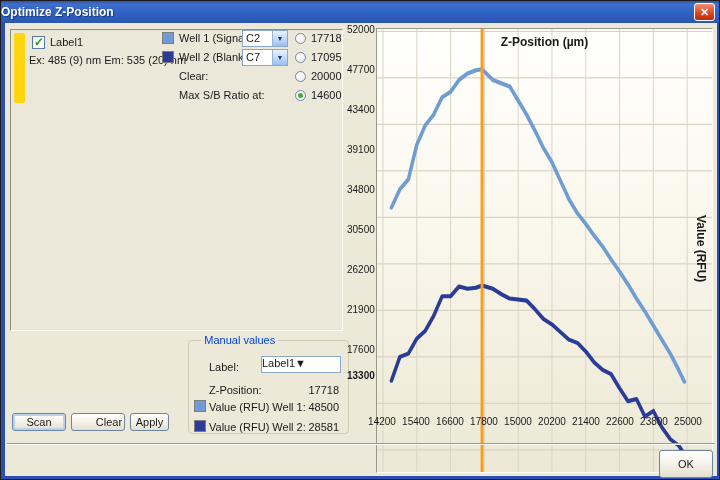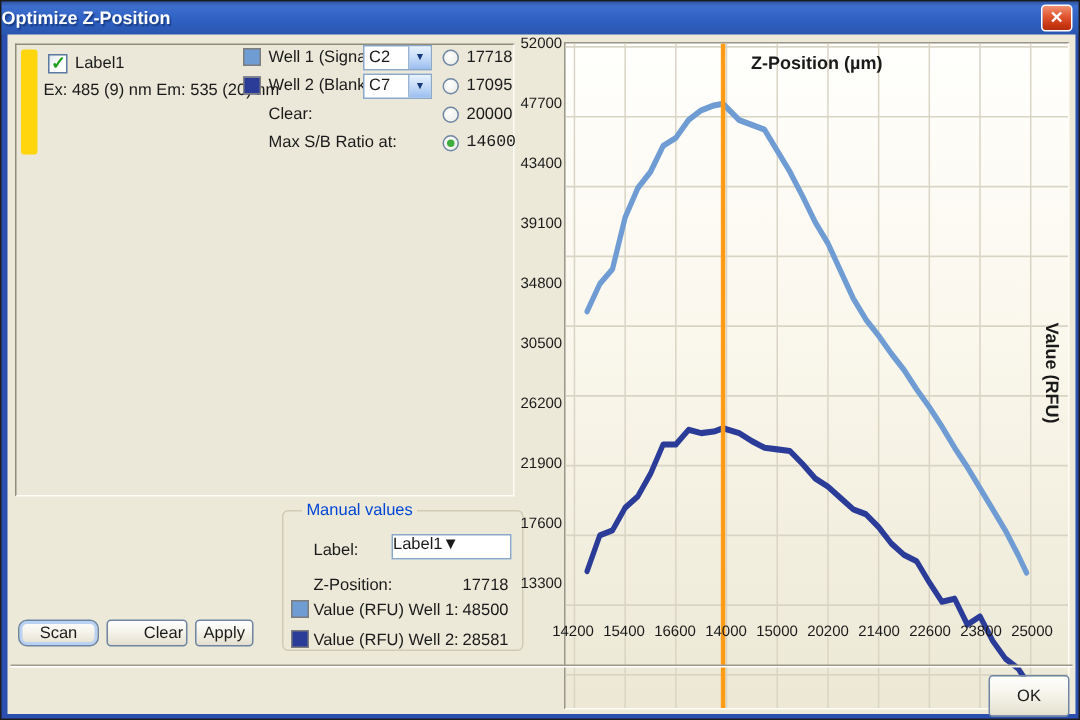--- a/index.html
+++ b/index.html
@@ -28,21 +28,21 @@
   .radio-val{position:absolute;left:306px;}
   
   .manual{position:absolute;left:181px;top:311px;width:161px;height:100px;border:1px solid #cfcbb5;border-radius:4px;}
   .manual legend{color:#0046d5;font-size:11px;padding:0 3px;margin-left:4px;}
   .manual .m-caption{position:absolute;left:20px;}
   .manual .m-value{position:absolute;right:9px;text-align:right;}
   .manual .m-combo{position:absolute;left:72px;top:10px;width:80px;height:17px;background:#fff;border:1px solid #8aa8c8;display:flex;align-items:stretch;}
   .manual .sw{left:5px;}
   
   .xpbtn{position:absolute;height:18px;border:1px solid #6d84a2;border-radius:3px;background:linear-gradient(180deg,#ffffff,#f4f2e8 50%,#e3e0d0);font-size:11px;font-family:"Liberation Sans",sans-serif;padding:0;cursor:pointer;color:#1a1a1a;}
-  .xpbtn.focused{box-shadow:inset 0 0 0 2px #bad2f1;border-radius:6px;}
+  .xpbtn.focused{box-shadow:inset 0 0 0 2px #bad2f1;}
   
   .chart-panel{position:absolute;left:342px;top:0px;width:368px;height:416px;}
   .plot{position:absolute;left:29px;top:5px;width:337px;height:445px;background:linear-gradient(180deg,#fffffd 0%,#faf7ec 45%,#ece8d5 100%);border:1px solid;border-color:#9a978a #fdfcf5 #fdfcf5 #9a978a;}
   .plot svg{position:absolute;left:0;top:0;width:100%;height:100%;}
   .chart-title{position:absolute;left:0;right:0;top:6px;text-align:center;font-weight:bold;font-size:12px;}
   .ylab-right{position:absolute;right:4px;top:186px;writing-mode:vertical-rl;font-weight:bold;font-size:12px;}
   .ytick{position:absolute;left:0;width:27px;height:11px;text-align:right;font-size:10px;}
   .xtick{position:absolute;top:393px;width:34px;height:12px;text-align:center;font-size:10px;}
   
   .divider{position:absolute;left:2px;right:2px;top:420px;height:2px;border-top:1px solid #9e9a8a;border-bottom:1px solid #ffffff;}
@@ -89,21 +89,21 @@
     </span>
     <span class="radio" style="top:29px;"></span>
     <span class="radio-val" style="top:28px;">17095</span>
 
     <span class="mid-label" style="top:47px;">Clear:</span>
     <span class="radio" style="top:48px;"></span>
     <span class="radio-val" style="top:47px;">20000</span>
 
     <span class="mid-label" style="top:66px;">Max S/B Ratio at:</span>
     <span class="radio sel" style="top:67px;"></span>
-    <span class="radio-val" style="top:66px;font-family:Liberation Mono, monospace;">14600</span>
+    <span class="radio-val" style="top:66px;">14600</span>
 
     <fieldset class="manual">
       <legend>Manual values</legend>
       <span class="m-caption" style="top:15px;">Label:</span>
       <span class="m-combo">
         <span class="val">Label1</span>
         <span class="arrowbtn">▼</span>
       </span>
       <span class="m-caption" style="top:38px;">Z-Position:</span>
       <span class="m-value" style="top:38px;">17718</span>
@@ -123,21 +123,21 @@
       <div id="ylabels">
           <div class="ytick" style="top: 1px; text-align: center;">52000</div>
           <div class="ytick" style="top: 41px;">47700</div>
           <div class="ytick" style="top: 81px;">43400</div>
           <div class="ytick" style="top: 121px;">39100</div>
           <div class="ytick" style="top: 161px;">34800</div>
           <div class="ytick" style="top: 201px;">30500</div>
           <div class="ytick" style="top: 241px;">26200</div>
           <div class="ytick" style="top: 281px;">21900</div>
           <div class="ytick" style="top: 321px;">17600</div>
-          <div class="ytick" style="top: 361px;">13300</div>
+          <div class="ytick" style="top: 347px; font-weight: bold;">13300</div>
         </div>
       <div class="plot" id="plot">
         <svg id="chart-svg" preserveAspectRatio="none" viewBox="0 0 337 381">
             <line x1="6" y1="0" x2="6" y2="381" stroke="#d9d5c5" stroke-width="1"></line>
             <line x1="40" y1="0" x2="40" y2="381" stroke="#d9d5c5" stroke-width="1"></line>
             <line x1="74" y1="0" x2="74" y2="381" stroke="#d9d5c5" stroke-width="1"></line>
             <line x1="108" y1="0" x2="108" y2="381" stroke="#d9d5c5" stroke-width="1"></line>
             <line x1="142" y1="0" x2="142" y2="381" stroke="#d9d5c5" stroke-width="1"></line>
             <line x1="176" y1="0" x2="176" y2="381" stroke="#d9d5c5" stroke-width="1"></line>
             <line x1="210" y1="0" x2="210" y2="381" stroke="#d9d5c5" stroke-width="1"></line>
@@ -158,21 +158,21 @@
             <polyline points="14.5,302.5 23.0,282.0 31.5,279.2 40.0,266.2 48.5,259.7 57.0,246.7 65.5,229.9 74.0,229.9 82.5,221.5 91.0,223.4 99.5,222.5 105.7,220.6 116.5,223.4 125.0,228.0 133.5,231.8 142.0,232.7 150.5,233.6 159.0,241.1 167.5,249.4 176.0,254.1 184.5,260.6 193.0,267.1 201.5,269.9 210.0,277.3 218.5,286.7 227.0,293.2 235.5,296.9 244.0,309.0 252.5,320.1 261.0,318.3 269.5,333.2 278.0,328.5 286.5,342.5 295.0,352.7 303.5,358.3 309.2,365.7" fill="none" stroke="#2b3c98" stroke-width="3.5" stroke-linejoin="round" stroke-linecap="round"></polyline>
             <line x1="105.67666666666666" y1="0" x2="105.67666666666666" y2="381" stroke="#ff9c17" stroke-width="3"></line>
           </svg>
         <div class="chart-title">Z-Position (µm)</div>
         <div class="ylab-right">Value (RFU)</div>
       </div>
       <div id="xlabels">
           <div class="xtick" style="left: 18px;">14200</div>
           <div class="xtick" style="left: 52px;">15400</div>
           <div class="xtick" style="left: 86px;">16600</div>
-          <div class="xtick" style="left: 120px;">14000</div>
+          <div class="xtick" style="left: 120px;">17800</div>
           <div class="xtick" style="left: 154px;">15000</div>
           <div class="xtick" style="left: 188px;">20200</div>
           <div class="xtick" style="left: 222px;">21400</div>
           <div class="xtick" style="left: 256px;">22600</div>
           <div class="xtick" style="left: 290px;">23800</div>
           <div class="xtick" style="left: 324px;">25000</div>
         </div>
     </div>
 
     <div class="divider"></div>

